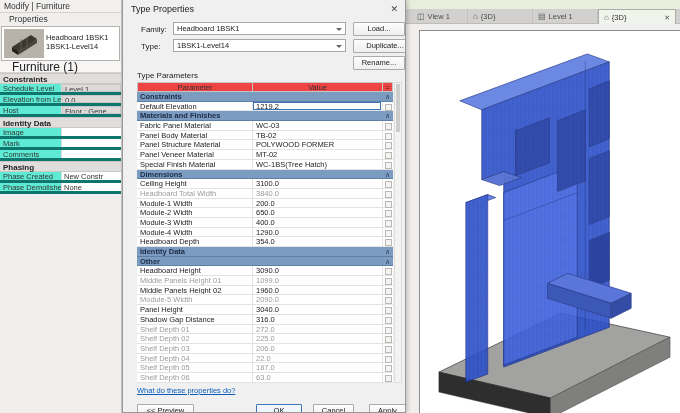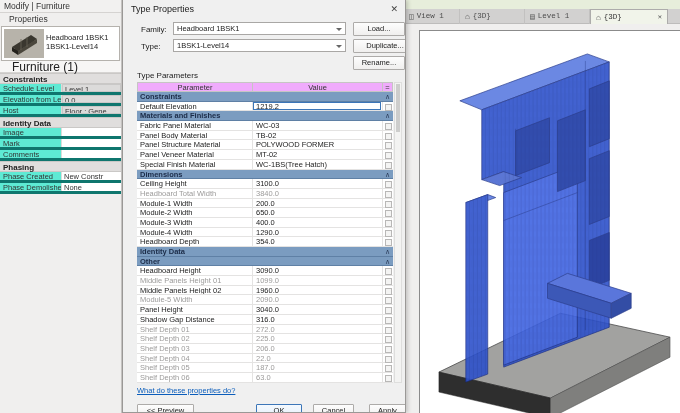--- a/index.html
+++ b/index.html
@@ -16,42 +16,42 @@
   .filter-row { height:12px; line-height:12px; font-size:12px; padding-left:12px; background:#f7f6f5; border-bottom:1px solid #d5d3d1; color:#222; }
   .pal-header { height:11px; line-height:11px; font-size:8px; font-weight:bold; padding-left:3px; background:#e0dedd; border-top:1px solid #cac8c6; border-bottom:1px solid #cac8c6; color:#222; }
   .pal-row { display:flex; height:11px; border-bottom:3px solid #0f766e; background:#5eead4; }
   .pal-label { width:62px; font-size:7.5px; line-height:10px; padding-left:3px; color:#333; white-space:nowrap; overflow:hidden; border-right:1px solid #dddbd9; }
   .pal-value { flex:1; font-size:7.5px; line-height:10px; padding-left:2px; color:#333; white-space:nowrap; overflow:hidden; background:#fff; }
   .pal-value.muted { background:#dcdbda; border:1px solid #c9c8c7; }
 
   
   .viewport { position:absolute; left:300px; top:0; right:0; height:413px; z-index:1; background:#f0efee; }
   .ribbon-strip { position:absolute; left:0; top:0; right:0; height:9px; background:#e7eedb; }
-  .tabbar { position:absolute; left:8px; top:9px; right:0; height:15px; background:#d2d1d0; border-bottom:1px solid #bdbcbb;font-family:Liberation Mono, monospace; }
+  .tabbar { position:absolute; left:16px; top:9px; right:0; height:15px; background:#d2d1d0; border-bottom:1px solid #bdbcbb; }
   .tab { position:absolute; top:0; height:15px; line-height:15px; font-size:7.5px; color:#4c4c4c; border-right:1px solid #c2c1c0; display:flex; align-items:center; padding:0 5px; gap:3px; white-space:nowrap; overflow:hidden; }
   .tab-icon { font-size:8px; color:#5a5a5a; line-height:15px; }
   .tab.active { background:#f1f4ea; border:1px solid #adacab; border-bottom:none; color:#333; }
   .tab-close { margin-left:auto; font-size:7px; color:#555; padding-left:6px; }
   .canvas { position:absolute; left:119px; top:30px; right:-1px; bottom:-1px; background:#fff; border:1px solid #8b8b8b; }
   .canvas svg { width:100%; height:100%; display:block; }
 
   
   .dialog { position:absolute; left:122px; top:0; width:284px; height:413px; background:#f0f0f0; border:1px solid #9a9896; border-top:none; z-index:2; box-shadow:2px 0 4px rgba(0,0,0,.18); overflow:hidden; }
   .dlg-title { height:18px; line-height:18px; font-size:9px; padding-left:8px; color:#222; }
   .dlg-close { position:absolute; right:7px; top:3px; font-size:9px; color:#444; line-height:12px; }
   .fld-label { position:absolute; font-size:8px; color:#222; }
   .dropdown { position:absolute; height:13px; line-height:12px; background:#fff; border:1px solid #a9a7a5; font-size:7.5px; padding-left:3px; color:#222; }
   .dd-arrow { position:absolute; right:3px; top:5px; width:0; height:0; border-left:3px solid transparent; border-right:3px solid transparent; border-top:3px solid #666; }
   .btn { position:absolute; height:14px; line-height:12px; text-align:center; font-size:7.5px; color:#222; background:linear-gradient(#fdfdfd,#f0efee); border:1px solid #adaba9; border-radius:1px; }
   .btn.primary { border:1px solid #3c76b8; background:linear-gradient(#f4f9fe,#e6f0fa); }
   .tp-label { position:absolute; left:14px; top:71px; font-size:8px; color:#222; }
 
   .tbl { position:absolute; left:14px; top:82px; width:256px; }
   .tbl-head { display:flex; height:10px; }
-  .tbl-head > div { background:#f0abfc; border:1px solid #c6c5c4; border-left:none; font-size:7.5px; line-height:9px; text-align:center; color:#333; }
+  .tbl-head > div { background:#ef4444; border:1px solid #c6c5c4; border-left:none; font-size:7.5px; line-height:9px; text-align:center; color:#333; }
   .tbl-head > div:first-child { border-left:1px solid #c6c5c4; }
   .col-param { width:116px; } .col-value { width:130px; } .col-eq { width:10px; }
   .prm-row { display:flex; height:9.7px; background:#fff; border-bottom:1px solid #e4e3e2; }
   .prm-label { width:116px; font-size:7.5px; line-height:9.5px; padding-left:3px; color:#222; border-right:1px solid #e4e3e2; white-space:nowrap; overflow:hidden; }
   .prm-value { width:130px; font-size:7.5px; line-height:9.5px; padding-left:3px; color:#222; border-right:1px solid #e4e3e2; white-space:nowrap; overflow:hidden; position:relative; }
   .prm-eq { width:10px; position:relative; }
   .prm-eq::after { content:""; position:absolute; left:2px; top:2px; width:5px; height:5px; border:1px solid #b8b7b6; background:#f4f4f3; }
   .dis { color:#9c9b9a; }
   .sec-row { display:flex; justify-content:space-between; height:9.7px; background:#7b9cc0; border-bottom:1px solid #5f80a5; }
   .sec-label { font-size:7.5px; font-weight:bold; line-height:9.5px; padding-left:3px; color:#1b2b47; }

